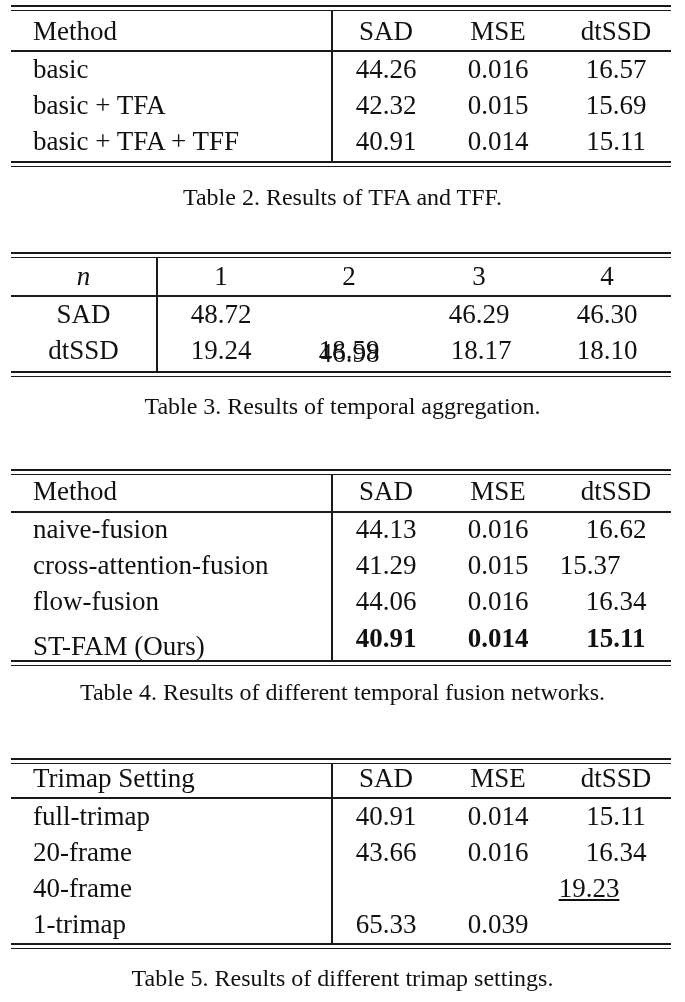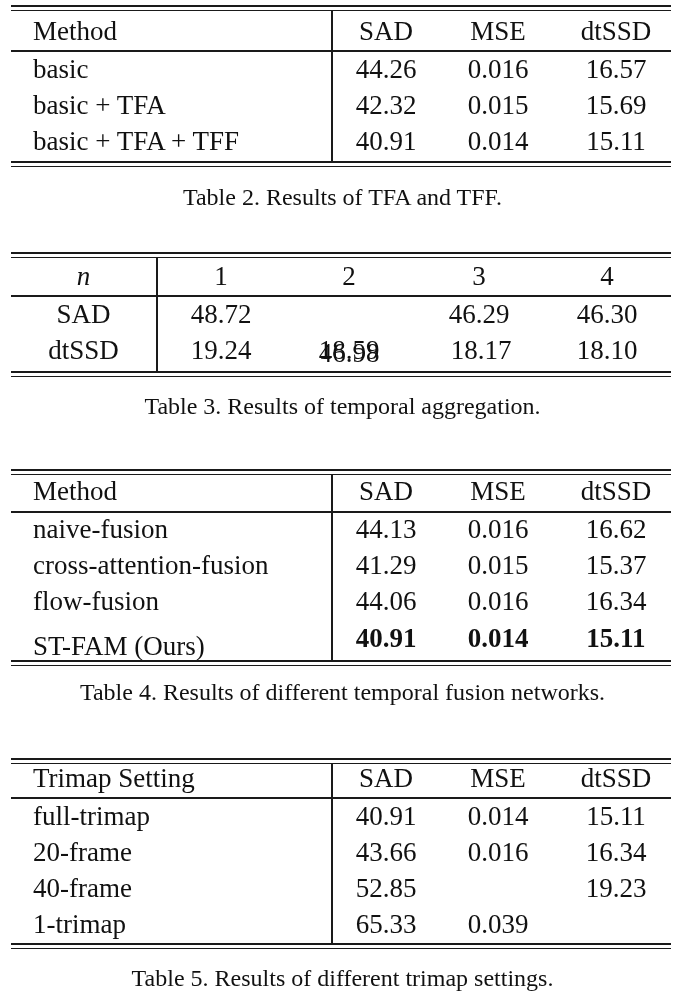--- a/index.html
+++ b/index.html
@@ -105,21 +105,21 @@
   <div class="row" style="top:42px;">
     <span class="cell left" style="left:22px;">naive-fusion</span>
     <span class="cell center" style="left:330px;width:90px;">44.13</span>
     <span class="cell center" style="left:442px;width:90px;">0.016</span>
     <span class="cell center" style="left:555px;width:100px;">16.62</span>
   </div>
   <div class="row" style="top:78px;">
     <span class="cell left" style="left:22px;">cross-attention-fusion</span>
     <span class="cell center" style="left:330px;width:90px;">41.29</span>
     <span class="cell center" style="left:442px;width:90px;">0.015</span>
-    <span class="cell center" style="left:555px;width:100px;">15.37</span>
+    <span class="cell center" style="left:529px;width:100px;">15.37</span>
   </div>
   <div class="row" style="top:114px;">
     <span class="cell left" style="left:22px;">flow-fusion</span>
     <span class="cell center" style="left:330px;width:90px;">44.06</span>
     <span class="cell center" style="left:442px;width:90px;">0.016</span>
     <span class="cell center" style="left:555px;width:100px;">16.34</span>
   </div>
   <div class="row" style="top:151px;">
     <span class="cell left" style="left:22px;margin-top:8px;">ST-FAM (Ours)</span>
     <span class="cell center bold" style="left:330px;width:90px;">40.91</span>
@@ -147,22 +147,21 @@
     <span class="cell center" style="left:555px;width:100px;">15.11</span>
   </div>
   <div class="row" style="top:76px;">
     <span class="cell left" style="left:22px;">20-frame</span>
     <span class="cell center" style="left:330px;width:90px;">43.66</span>
     <span class="cell center" style="left:442px;width:90px;">0.016</span>
     <span class="cell center" style="left:555px;width:100px;">16.34</span>
   </div>
   <div class="row" style="top:112px;">
     <span class="cell left" style="left:22px;">40-frame</span>
-    <span class="cell center" style="left:330px;width:90px;">52.85</span>
-    <span class="cell center" style="left:555px;width:100px;">19.23</span>
+    <span class="cell center" style="left:528px;width:100px;text-decoration:underline;">19.23</span>
   </div>
   <div class="row" style="top:148px;">
     <span class="cell left" style="left:22px;">1-trimap</span>
     <span class="cell center" style="left:330px;width:90px;">65.33</span>
     <span class="cell center" style="left:442px;width:90px;">0.039</span>
   </div>
   <div class="rule-double" style="top:185px;"></div>
 </div>
 <div class="caption" style="top:963px;">Table 5. Results of different trimap settings.</div>
 

